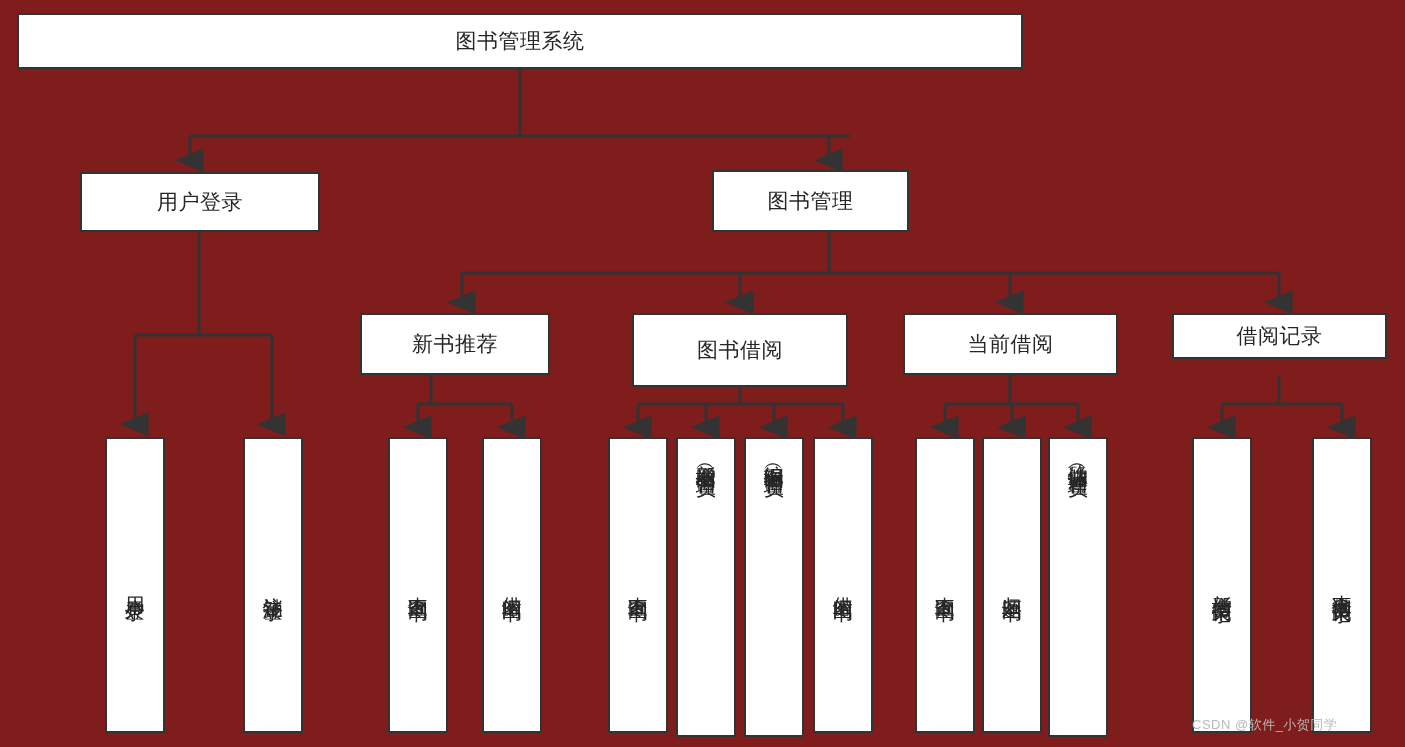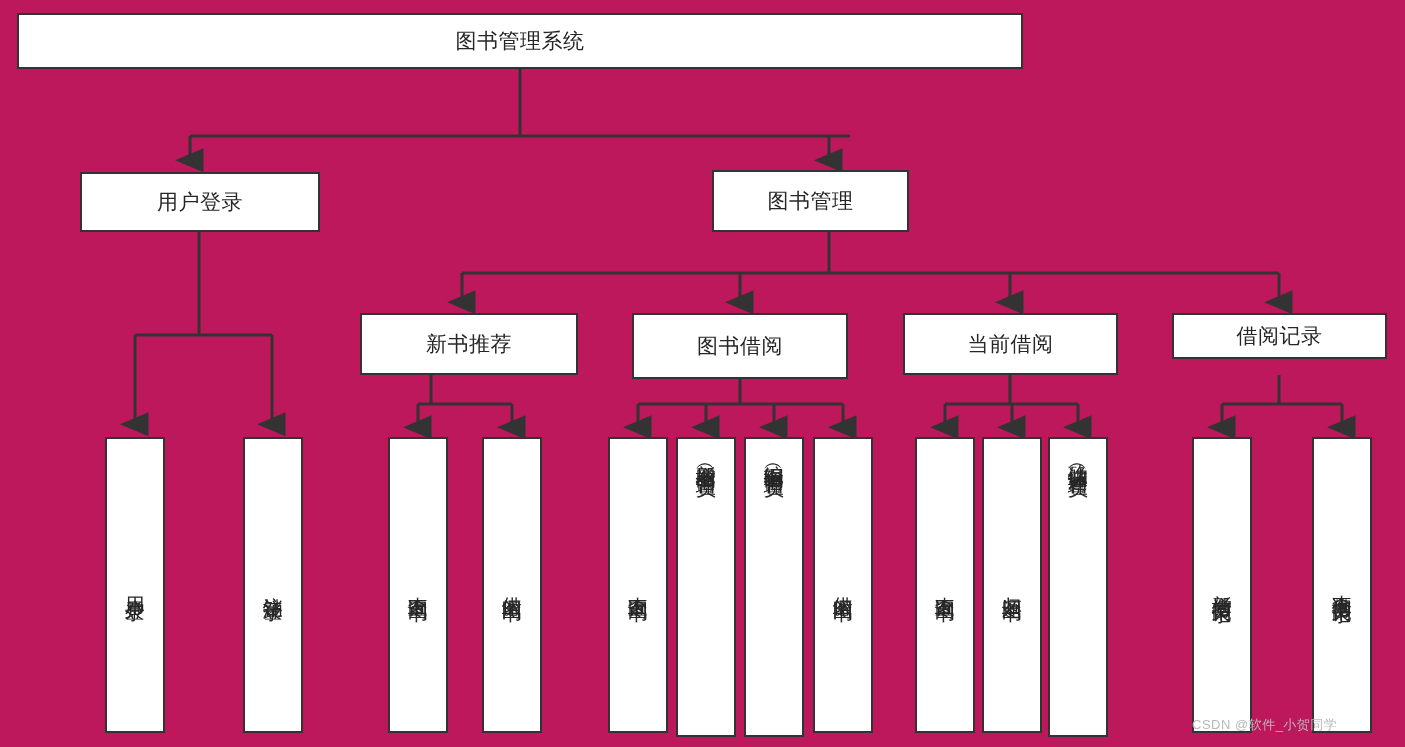--- a/index.html
+++ b/index.html
@@ -5,21 +5,21 @@
   * { box-sizing: border-box; }
   html, body {
     margin: 0; padding: 0;
     background: #ffffff;
     font-family: "Liberation Sans", "DejaVu Sans", sans-serif;
   }
   #canvas {
     position: relative;
     width: 1405px;
     height: 747px;
-    background: #be185d;
+    background: #7f1d1d;
     overflow: hidden;
   }
   svg.connectors {
     position: absolute;
     left: 0; top: 0;
     width: 1405px; height: 747px;
     pointer-events: none;
   }
   .node {
     position: absolute;
@@ -119,24 +119,24 @@
     <span>图书管理系统</span>
   </div>
 
   <div class="node horiz" style="left:80px; top:172px; width:240px; height:60px;">
     <span>用户登录</span>
   </div>
   <div class="node horiz" style="left:712px; top:170px; width:197px; height:62px;">
     <span>图书管理</span>
   </div>
 
-  <div class="node horiz" style="left:360px; top:313px; width:218px; height:62px;">
+  <div class="node horiz" style="left:360px; top:313px; width:190px; height:62px;">
     <span>新书推荐</span>
   </div>
-  <div class="node horiz" style="left:632px; top:313px; width:216px; height:66px;">
+  <div class="node horiz" style="left:632px; top:313px; width:216px; height:74px;">
     <span>图书借阅</span>
   </div>
   <div class="node horiz" style="left:903px; top:313px; width:215px; height:62px;">
     <span>当前借阅</span>
   </div>
   <div class="node horiz" style="left:1172px; top:313px; width:215px; height:46px;">
     <span>借阅记录</span>
   </div>
 
   <div class="node leaf center-v" style="left:105px; top:437px; width:60px; height:296px;">

